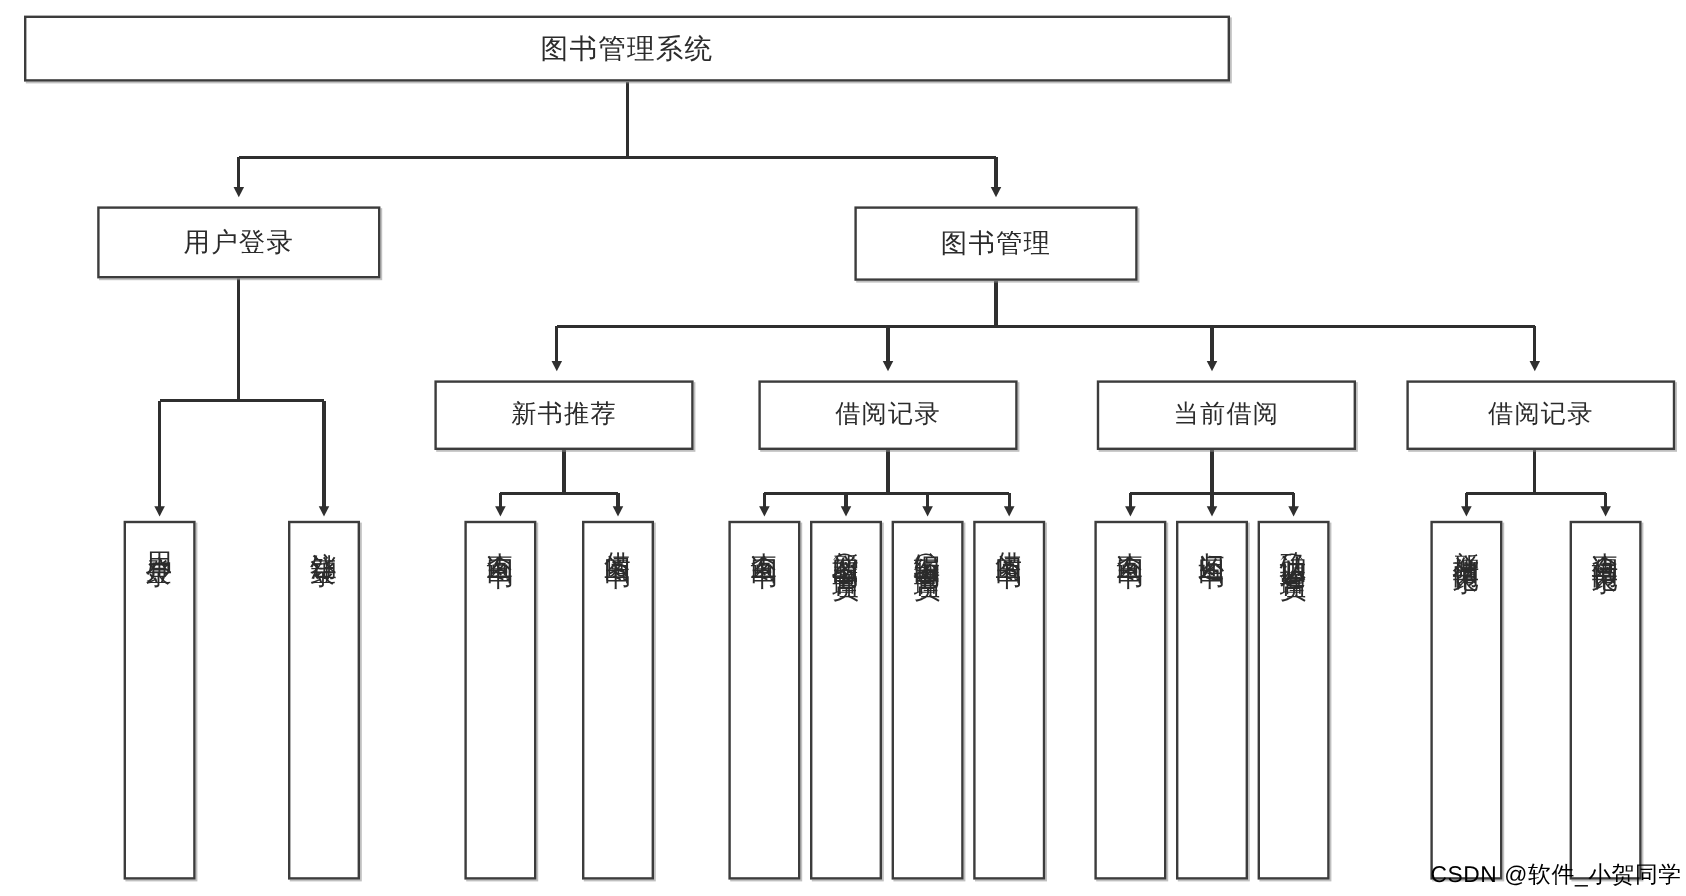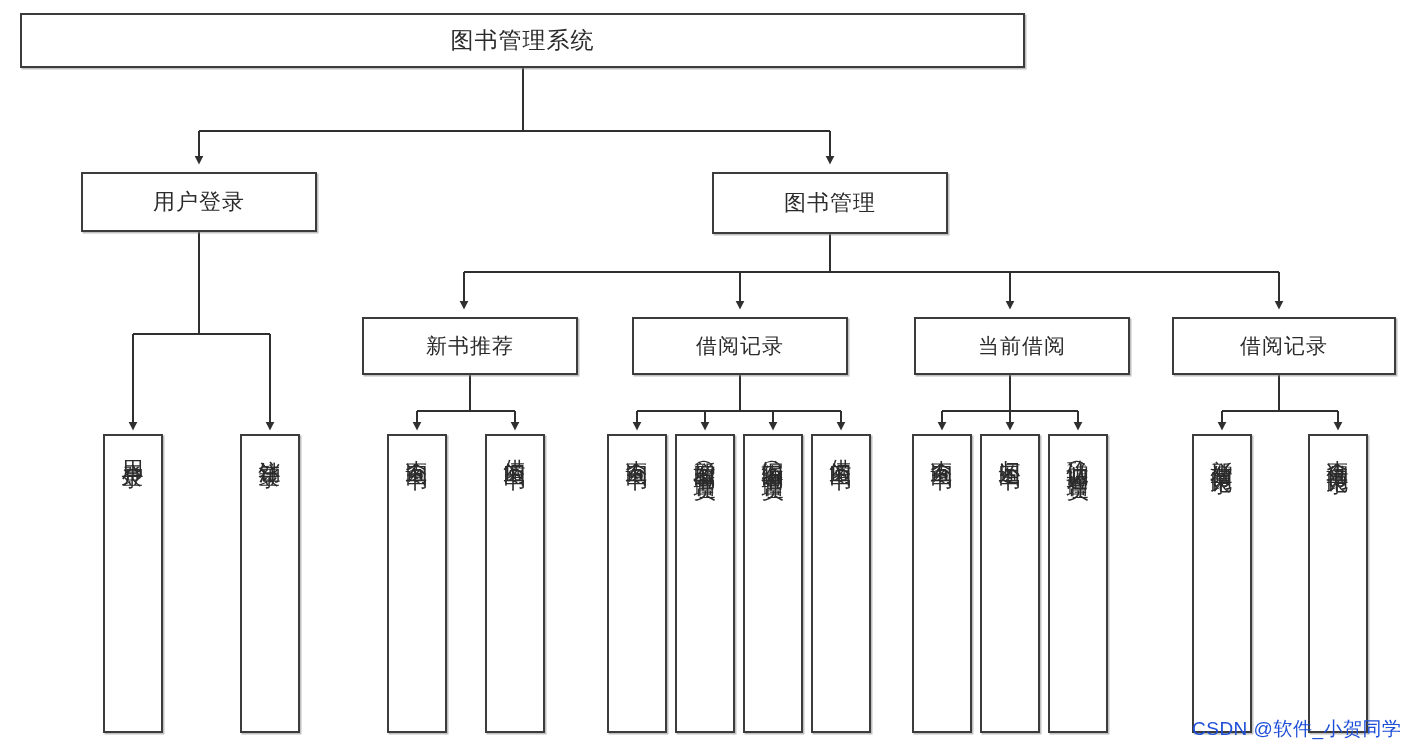--- a/index.html
+++ b/index.html
@@ -52,21 +52,21 @@
     letter-spacing:3px;
     line-height:1.05;
     white-space:nowrap;
     color:#2b2b2b;
   }
   .watermark{
     position:absolute;
     left:1192px;
     top:716px;
     font-size:19px;
-    color:#1d4ed8;
+    color:#000000;
     white-space:nowrap;
     letter-spacing:.5px;
   }
 </style>
 </head>
 <body>
 
 <div id="canvas">
 
   <svg id="wires" viewBox="0 0 1405 747">

